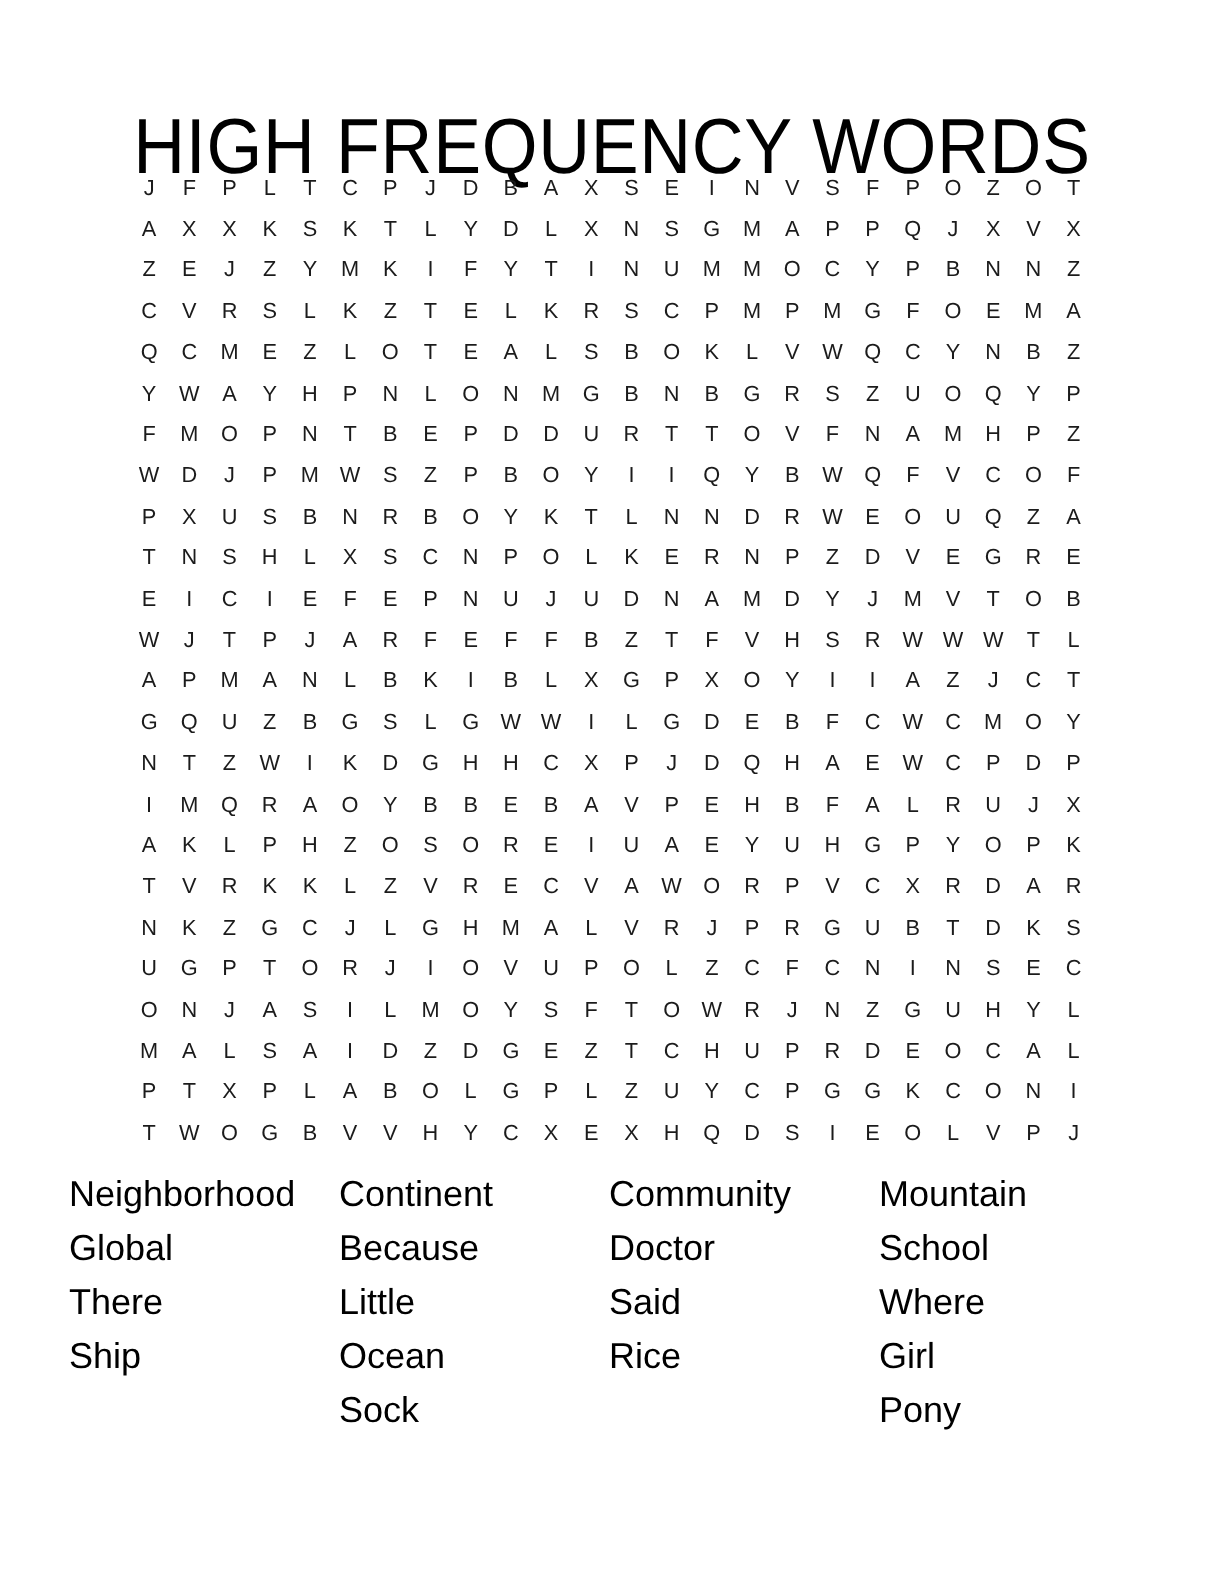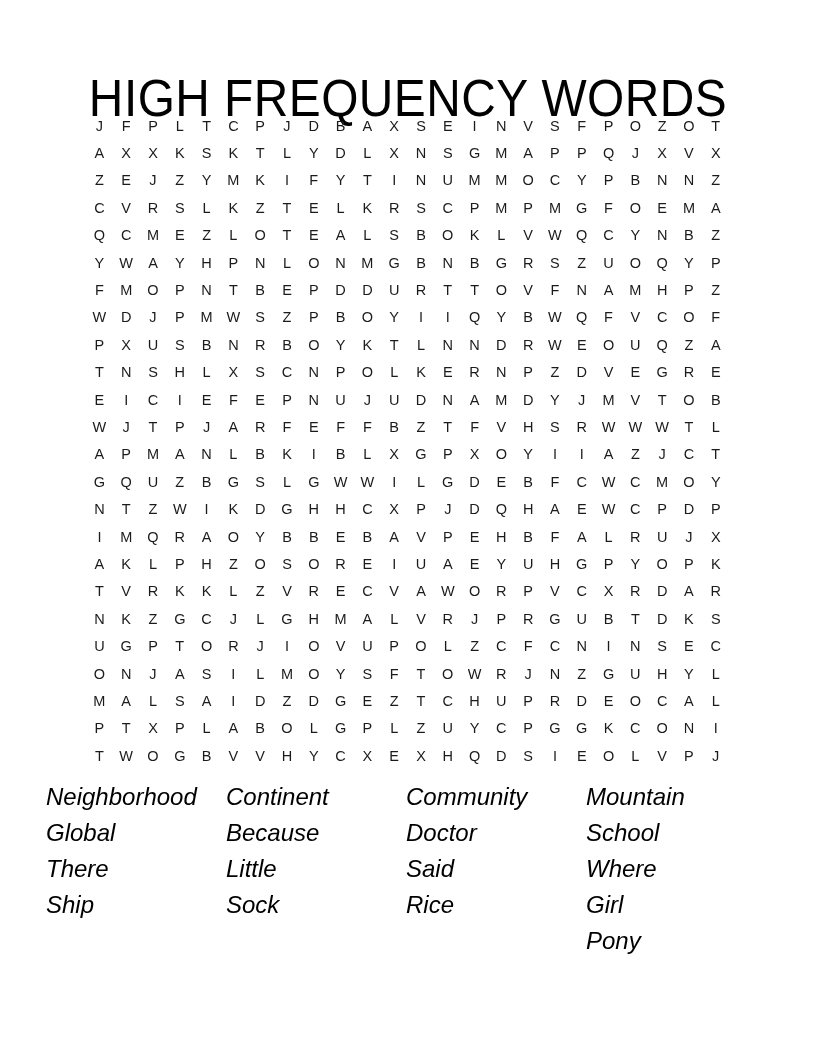--- a/index.html
+++ b/index.html
@@ -79,21 +79,20 @@
     width: 180px;
   }
   .word-item {
     height: 36px;
     line-height: 36px;
     font-family: "Liberation Sans Narrow", "Liberation Sans", sans-serif;
     font-size: 24px;
     font-weight: 400;
     color: #000000;
     white-space: nowrap;
-    font-style: italic;
   }
 </style>
 </head>
 <body>
 
 <div id="worksheet">
 
   <h1 id="puzzle-title">HIGH FREQUENCY WORDS</h1>
 
   <div id="letter-grid">
@@ -727,20 +726,21 @@
       <div class="word-column">
         <div class="word-item">Neighborhood</div>
         <div class="word-item">Global</div>
         <div class="word-item">There</div>
         <div class="word-item">Ship</div>
       </div>
       <div class="word-column">
         <div class="word-item">Continent</div>
         <div class="word-item">Because</div>
         <div class="word-item">Little</div>
+        <div class="word-item">Ocean</div>
         <div class="word-item">Sock</div>
       </div>
       <div class="word-column">
         <div class="word-item">Community</div>
         <div class="word-item">Doctor</div>
         <div class="word-item">Said</div>
         <div class="word-item">Rice</div>
       </div>
       <div class="word-column">
         <div class="word-item">Mountain</div>

